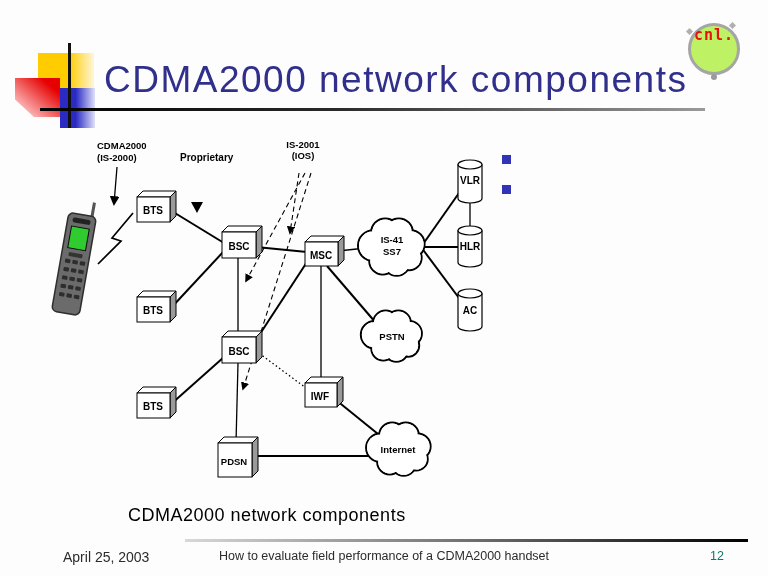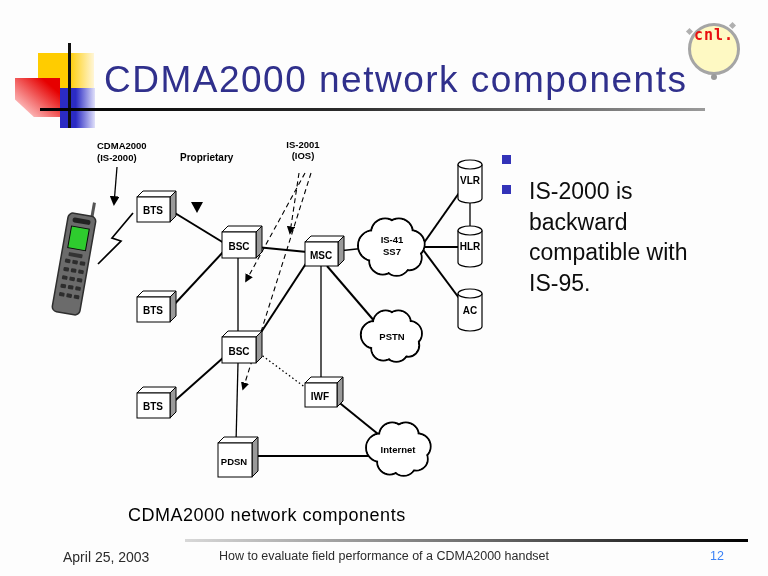--- a/index.html
+++ b/index.html
@@ -15,42 +15,42 @@
     background:linear-gradient(to right,#2b2bc4 45%,#e0e0fa 100%);}
   .vline{position:absolute;left:68px;top:43px;width:3px;height:85px;background:#101010;z-index:4;}
   .hline{position:absolute;left:40px;top:108px;width:665px;height:3px;z-index:4;
     background:linear-gradient(to right,#000 0%,#2a2a2a 45%,#9a9a9a 100%);}
   
   .title{position:absolute;left:104px;top:59px;font-size:37px;letter-spacing:1.5px;
     color:#30308c;white-space:nowrap;z-index:5;}
   
   .logo{position:absolute;left:685px;top:20px;width:58px;height:58px;z-index:5;}
   .logo .ring{position:absolute;left:3px;top:3px;width:46px;height:46px;border:3px solid #a5a5a5;
-    border-radius:50%;background:#fef9c3;text-align:center;}
+    border-radius:50%;background:#bef264;text-align:center;}
   .logo .ring span{display:inline-block;line-height:46px;color:#e81010;
     font:bold 15px "DejaVu Sans Mono",monospace;letter-spacing:1px;}
   .logo .dot{position:absolute;left:26px;top:54px;width:6px;height:6px;border-radius:50%;background:#9a9a9a;}
   .logo .nub1{position:absolute;left:2px;top:9px;width:5px;height:5px;background:#b0b0b0;transform:rotate(45deg);}
   .logo .nub2{position:absolute;left:45px;top:3px;width:5px;height:5px;background:#b0b0b0;transform:rotate(45deg);}
   
   .diagram{position:absolute;left:45px;top:133px;width:445px;height:352px;z-index:5;}
   .dlabel{font-family:"Liberation Sans",sans-serif;font-weight:bold;fill:#000;}
   
   .bullets{position:absolute;left:502px;top:146px;width:245px;z-index:5;}
   .bullet{display:flex;margin-bottom:12px;}
   .bullet .marker{flex:0 0 9px;width:9px;height:9px;margin-top:9px;background:#3333b8;}
   .bullet .btext{margin-left:18px;font-size:23px;line-height:30.5px;color:#0d0d0d;white-space:pre-line;}
   
   .caption{position:absolute;left:128px;top:505px;font-size:18px;letter-spacing:.5px;color:#000;z-index:5;}
   .fsep{position:absolute;left:185px;top:539px;width:563px;height:3px;z-index:5;
     background:linear-gradient(to right,#d8d8d8 0%,#666 55%,#000 100%);}
   .fdate{position:absolute;left:63px;top:549px;font-size:14px;color:#2b2b2b;z-index:5;}
   .ftitle{position:absolute;left:50%;transform:translateX(-50%);top:549px;font-size:12.5px;color:#2b2b2b;
     white-space:nowrap;z-index:5;text-align:right;}
-  .fpage{position:absolute;left:710px;top:549px;font-size:12.5px;color:#3b82f6;z-index:5;}
+  .fpage{position:absolute;left:710px;top:549px;font-size:12.5px;color:#0f766e;z-index:5;}
 </style>
 </head>
 <body>
 
 <div class="sq-yellow"></div>
 <div class="sq-red"></div>
 <div class="sq-blue"></div>
 <div class="vline"></div>
 <div class="hline"></div>
 
@@ -233,24 +233,20 @@
     <text class="dlabel" x="398" y="453" font-size="9.5" text-anchor="middle">Internet</text>
   </g>
 </svg>
 
 <div class="bullets">
   <div class="bullet">
     <div class="marker"></div>
   </div>
   <div class="bullet">
     <div class="marker"></div>
-    <div class="btext">IS-2000 is
-backward
-compatible with
-IS-95.</div>
   </div>
 </div>
 
 <div class="caption">CDMA2000 network components</div>
 <div class="fsep"></div>
 <div class="fdate">April 25, 2003</div>
 <div class="ftitle">How to evaluate field performance of a CDMA2000 handset</div>
 <div class="fpage">12</div>
 
 </body></html>

